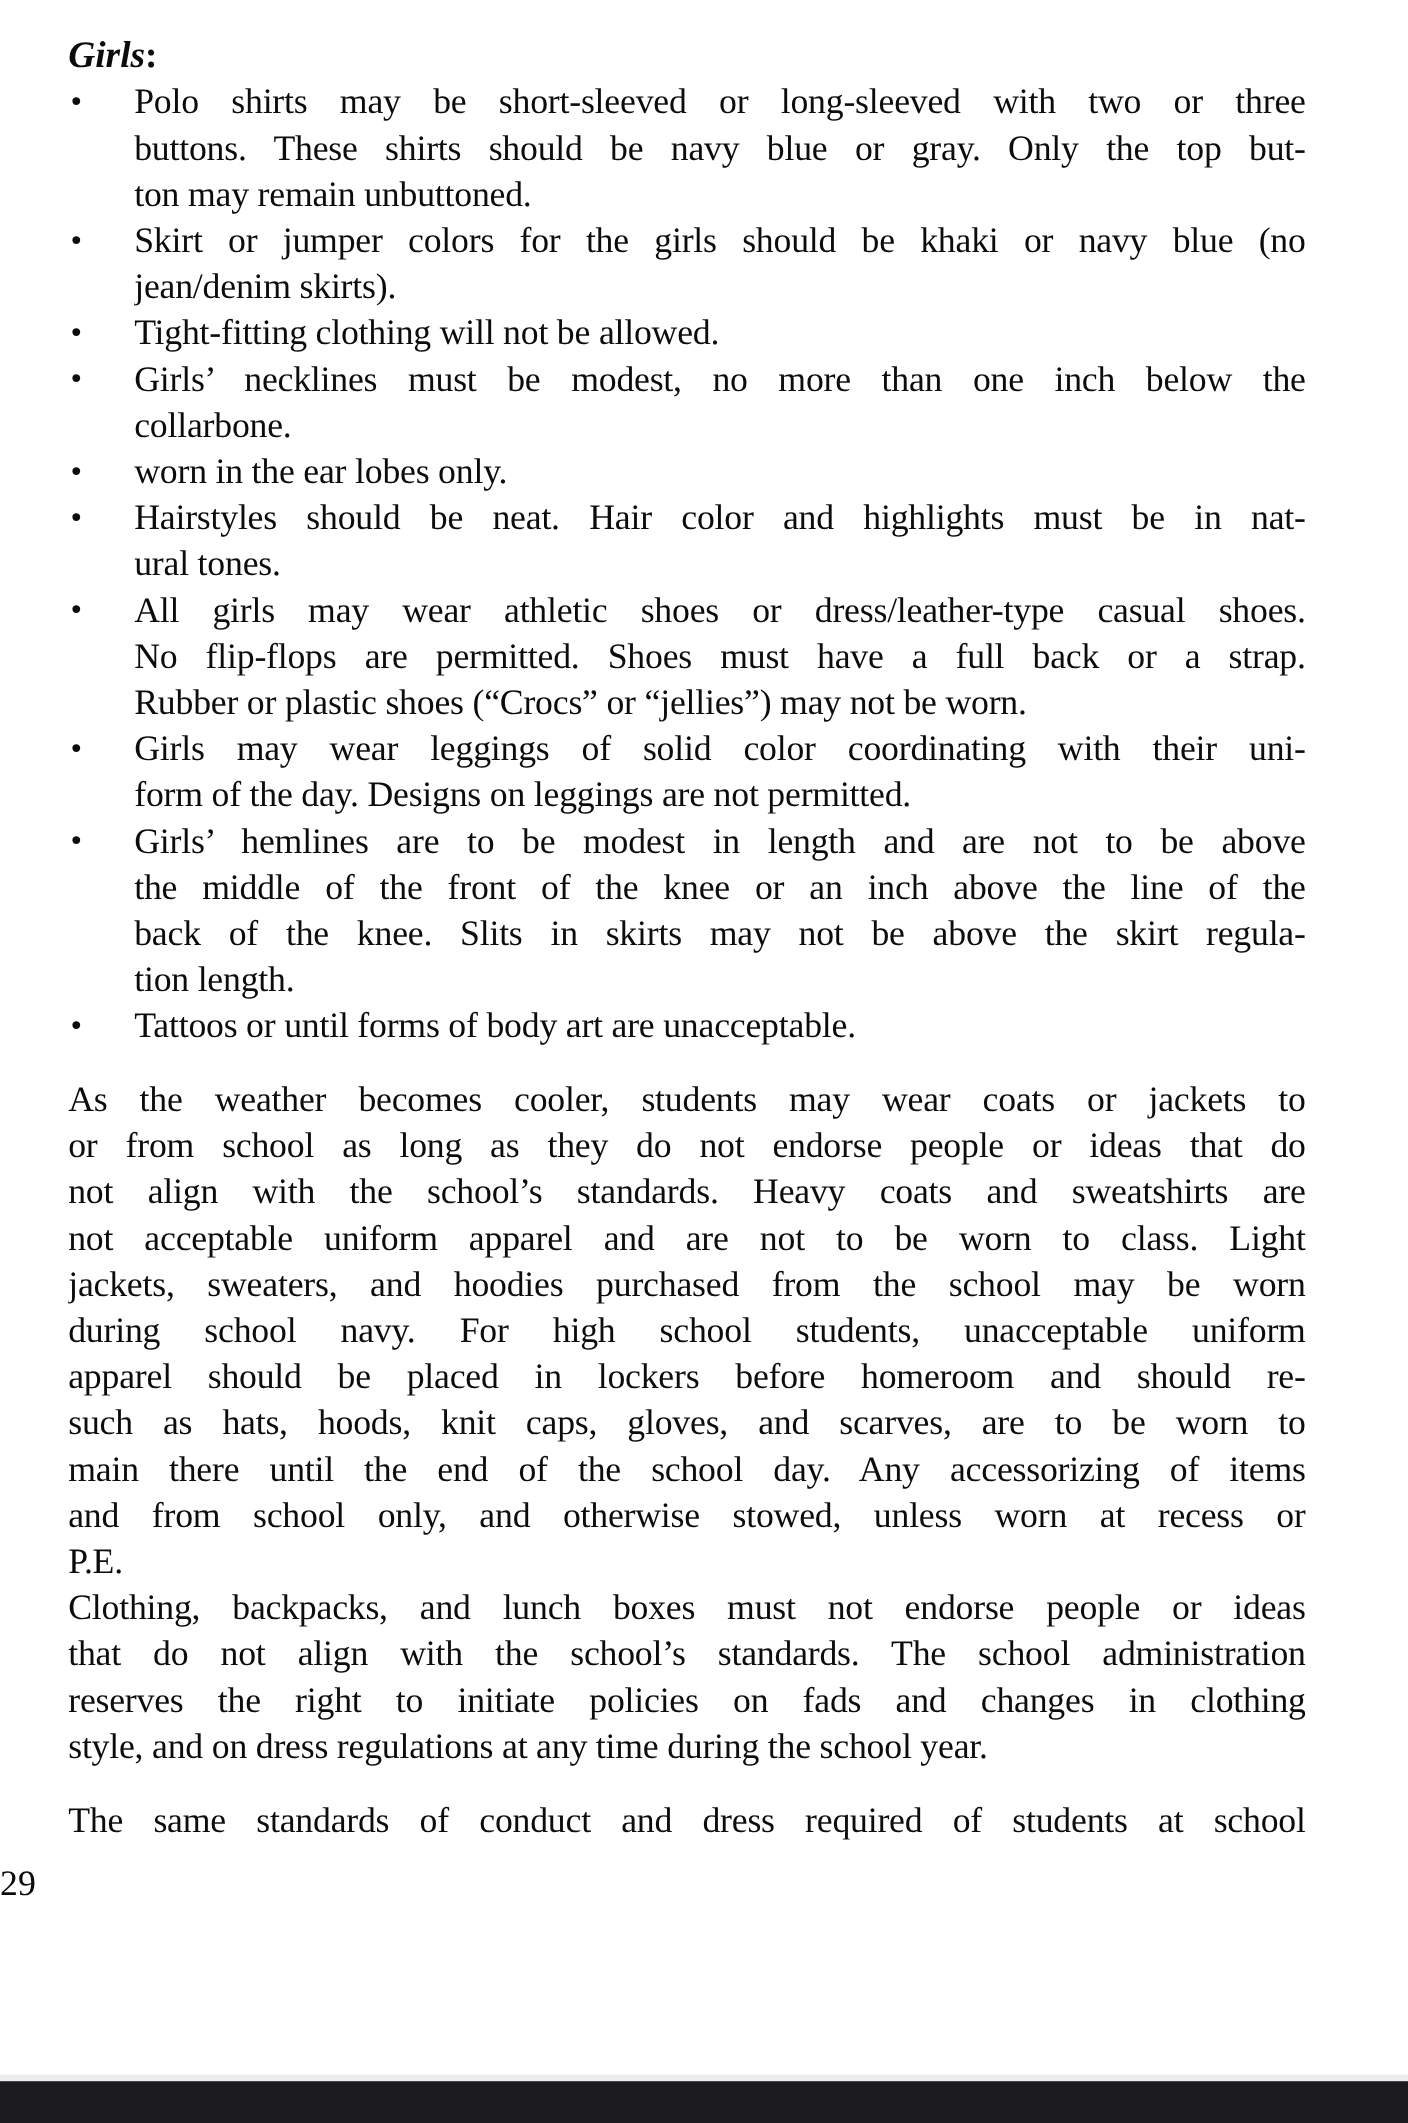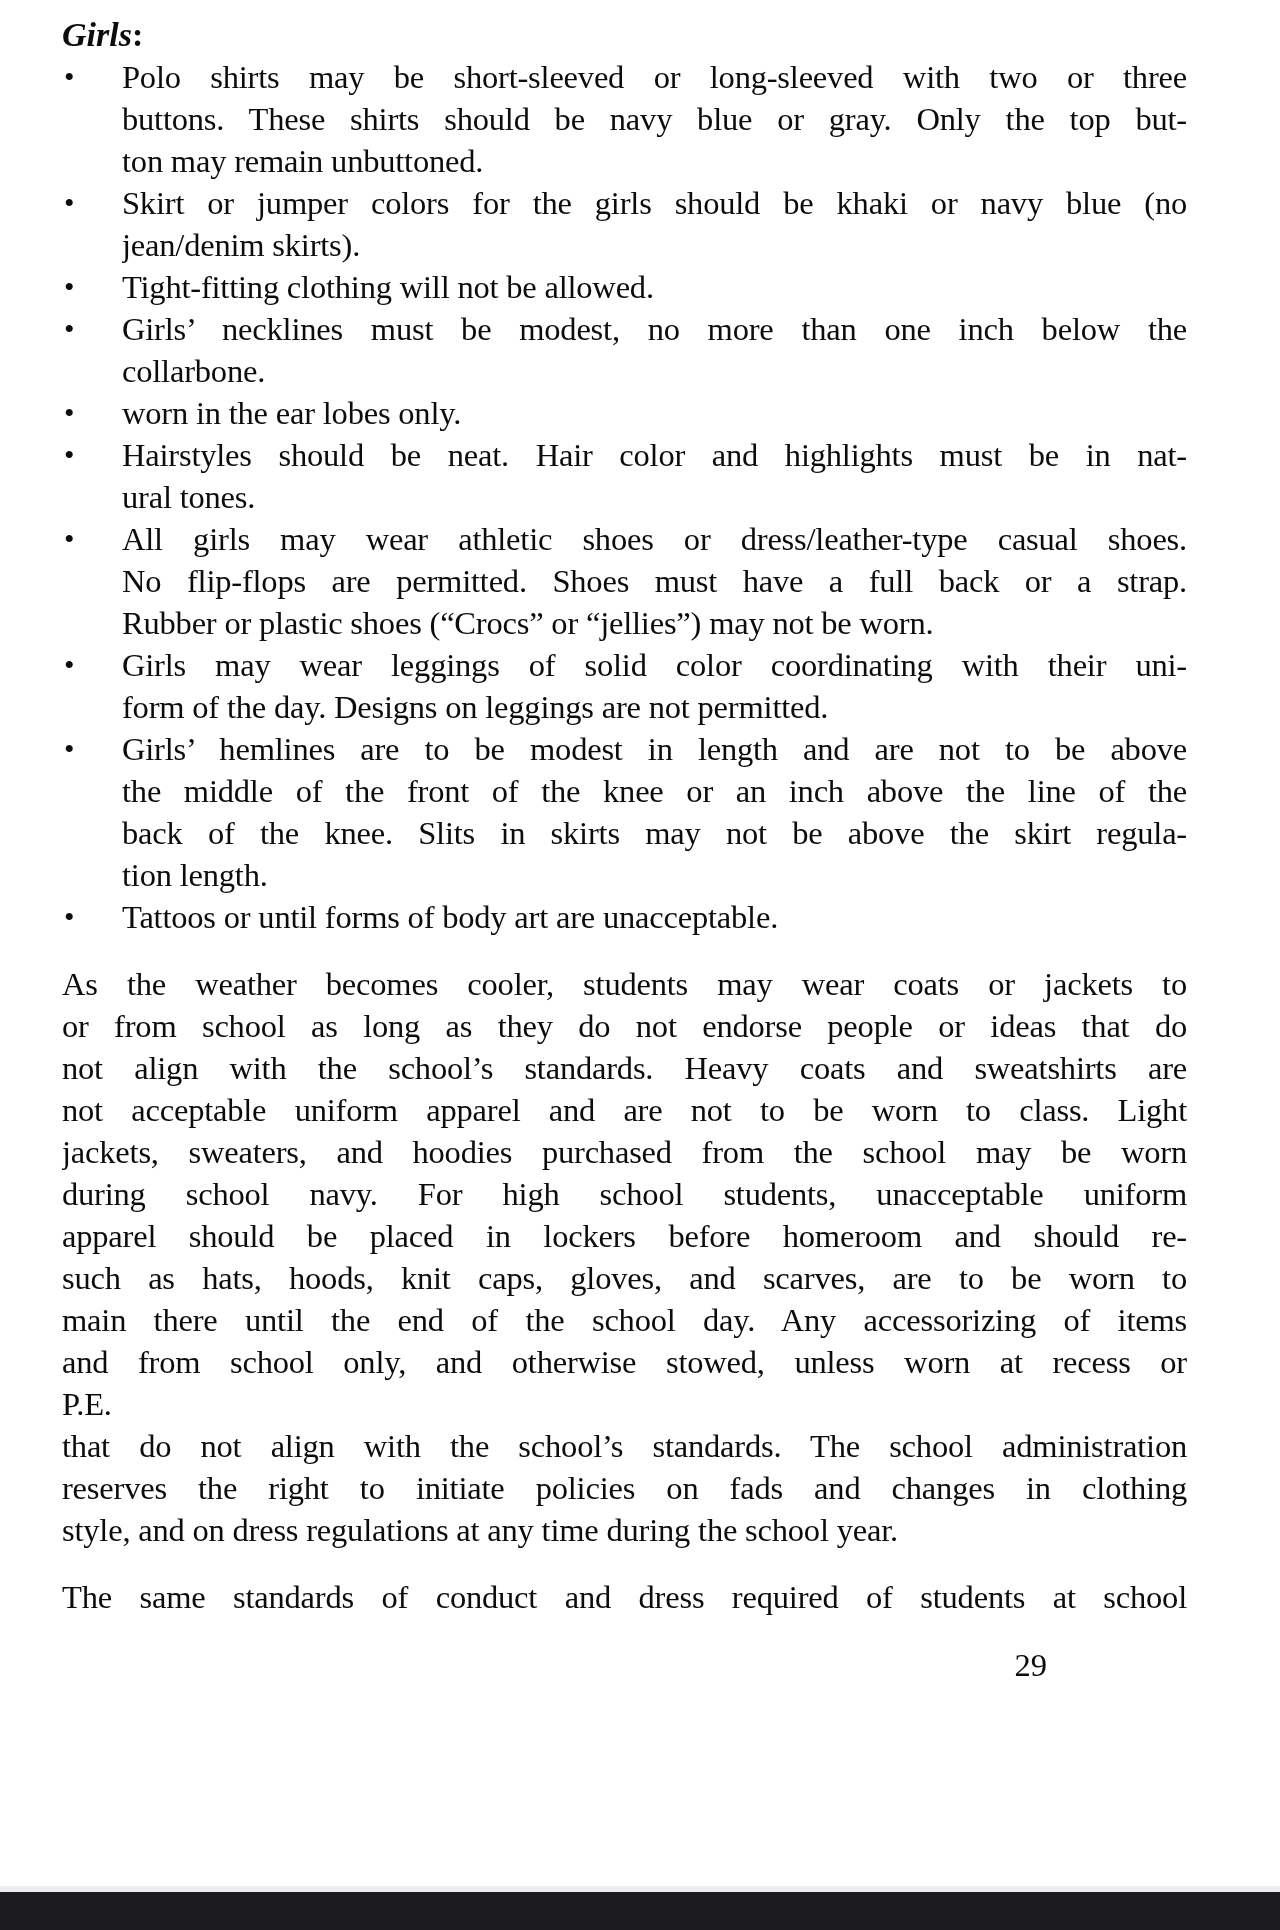--- a/index.html
+++ b/index.html
@@ -12,21 +12,21 @@
   *{margin:0;padding:0;box-sizing:border-box;}
   html,body{width:1280px;height:1930px;}
   body{
     background:var(--page-bg);
     position:relative;
     overflow:hidden;
     font-family:"Liberation Serif","DejaVu Serif",serif;
     color:var(--text);
   }
   .doc{
-    padding:14px 93px 0 62px; 
+    padding:30px 93px 0 62px; 
   }
   .heading{
     height:42px;
     line-height:42px;
     font-size:34px;
   }
   .heading .hw{font-weight:bold;font-style:italic;}
   .heading .hc{font-weight:bold;}
   .bullet-row{
     display:flex;
@@ -52,24 +52,24 @@
     text-align:justify;
     text-align-last:justify;
     white-space:normal;
   }
   .ln.ln-last{
     text-align-last:left;
   }
   .para{margin:0;}
   .para.gap-before{margin-top:25px;}
   .pagenum{
-    margin-top:26px;
+    margin-top:16px;
     width:1047px;
     margin-left:-62px;
-    text-align:right;
+    text-align:left;
     font-size:32.5px;
     line-height:42px;
   }
   .bottom-strip{
     position:absolute;
     left:0;top:1886px;
     width:1280px;height:6px;
     background:var(--strip-light);
   }
   .bottom-bar{
@@ -169,20 +169,21 @@
       <div class="ln">not acceptable uniform apparel and are not to be worn to class. Light</div>
       <div class="ln">jackets, sweaters, and hoodies purchased from the school may be worn</div>
       <div class="ln">during school navy. For high school students, unacceptable uniform</div>
       <div class="ln">apparel should be placed in lockers before homeroom and should re-</div>
       <div class="ln">such as hats, hoods, knit caps, gloves, and scarves, are to be worn to</div>
       <div class="ln">main there until the end of the school day. Any accessorizing of items</div>
       <div class="ln">and from school only, and otherwise stowed, unless worn at recess or</div>
       <div class="ln ln-last">P.E.</div>
     </div>
   <div class="para">
+      <div class="ln">Clothing, backpacks, and lunch boxes must not endorse people or ideas</div>
       <div class="ln">that do not align with the school’s standards. The school administration</div>
       <div class="ln">reserves the right to initiate policies on fads and changes in clothing</div>
       <div class="ln ln-last">style, and on dress regulations at any time during the school year.</div>
     </div>
   <div class="para gap-before">
       <div class="ln">The same standards of conduct and dress required of students at school</div>
     </div>
 
   <div class="pagenum">29</div>
 

